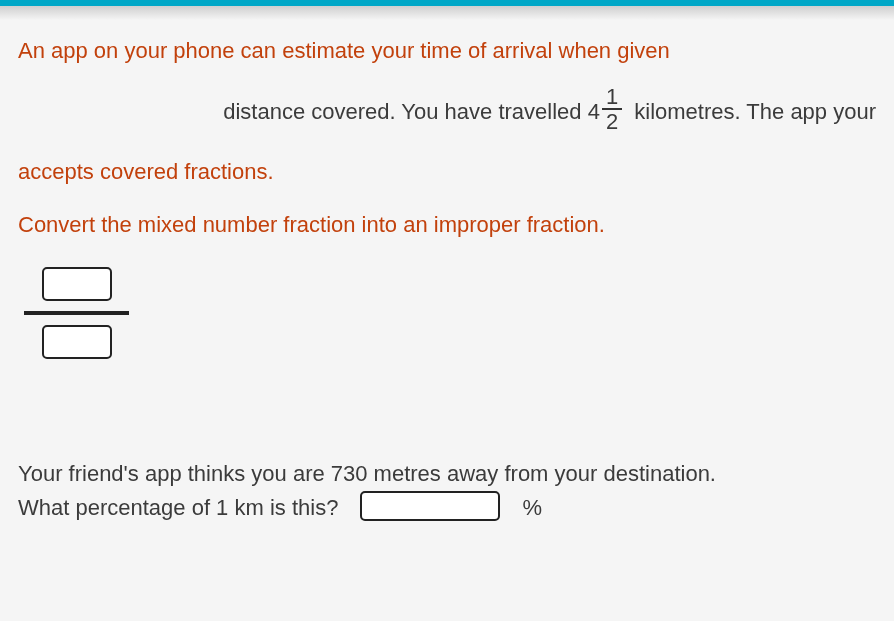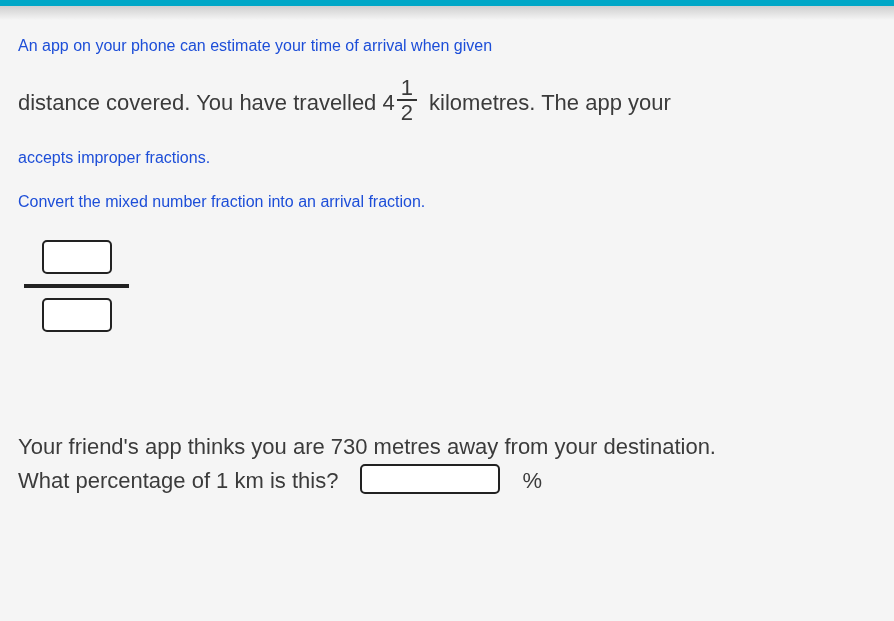--- a/index.html
+++ b/index.html
@@ -14,22 +14,22 @@
   background: #00a7c7;
 }
 .grad {
   height: 14px;
   background: linear-gradient(to bottom, #cfcfcf 0%, #f5f5f5 100%);
 }
 .content {
   padding: 14px 18px 14px 18px;
 }
 .para {
-  font-size: 16px;
-  color: #1d4ed8;
+  font-size: 22px;
+  color: #c2410c;
   line-height: 1.5;
   margin-bottom: 20px;
 }
 .frac {
   display: inline-flex;
   flex-direction: column;
   align-items: center;
   vertical-align: middle;
   margin: 0 6px 0 2px;
   font-size: 22px;
@@ -42,20 +42,21 @@
 .frac .den { padding: 0 4px; }
 .mixed-row {
   display: flex;
   align-items: center;
   flex-wrap: wrap;
   font-size: 22px;
   color: #3b3b3b;
   line-height: 1.5;
   margin-bottom: 20px;
   gap: 0;
+  justify-content: flex-end;
 }
 .mixed-row .text { white-space: pre; }
 .answer-frac {
   display: inline-flex;
   flex-direction: column;
   align-items: center;
   margin: 6px 0 70px 6px;
 }
 .answer-frac .fracbar {
   width: 105px;
@@ -109,23 +110,23 @@
     <span class="text">distance covered. You have travelled </span>
     <span class="text">4</span>
     <span class="frac">
       <span class="num">1</span>
       <span class="bar"></span>
       <span class="den">2</span>
     </span>
     <span class="text"> kilometres. The app your</span>
   </div>
 
-  <div class="para">accepts improper fractions.</div>
+  <div class="para">accepts covered fractions.</div>
 
-  <div class="para">Convert the mixed number fraction into an arrival fraction.</div>
+  <div class="para">Convert the mixed number fraction into an improper fraction.</div>
 
   <div class="answer-frac">
     <input class="box" type="text" style="">
     <div class="fracbar"></div>
     <input class="box" type="text" style="">
   </div>
 
   <div class="pct-row">
     <div>Your friend's app thinks you are 730 metres away from your destination.</div>
     <div class="line2">

